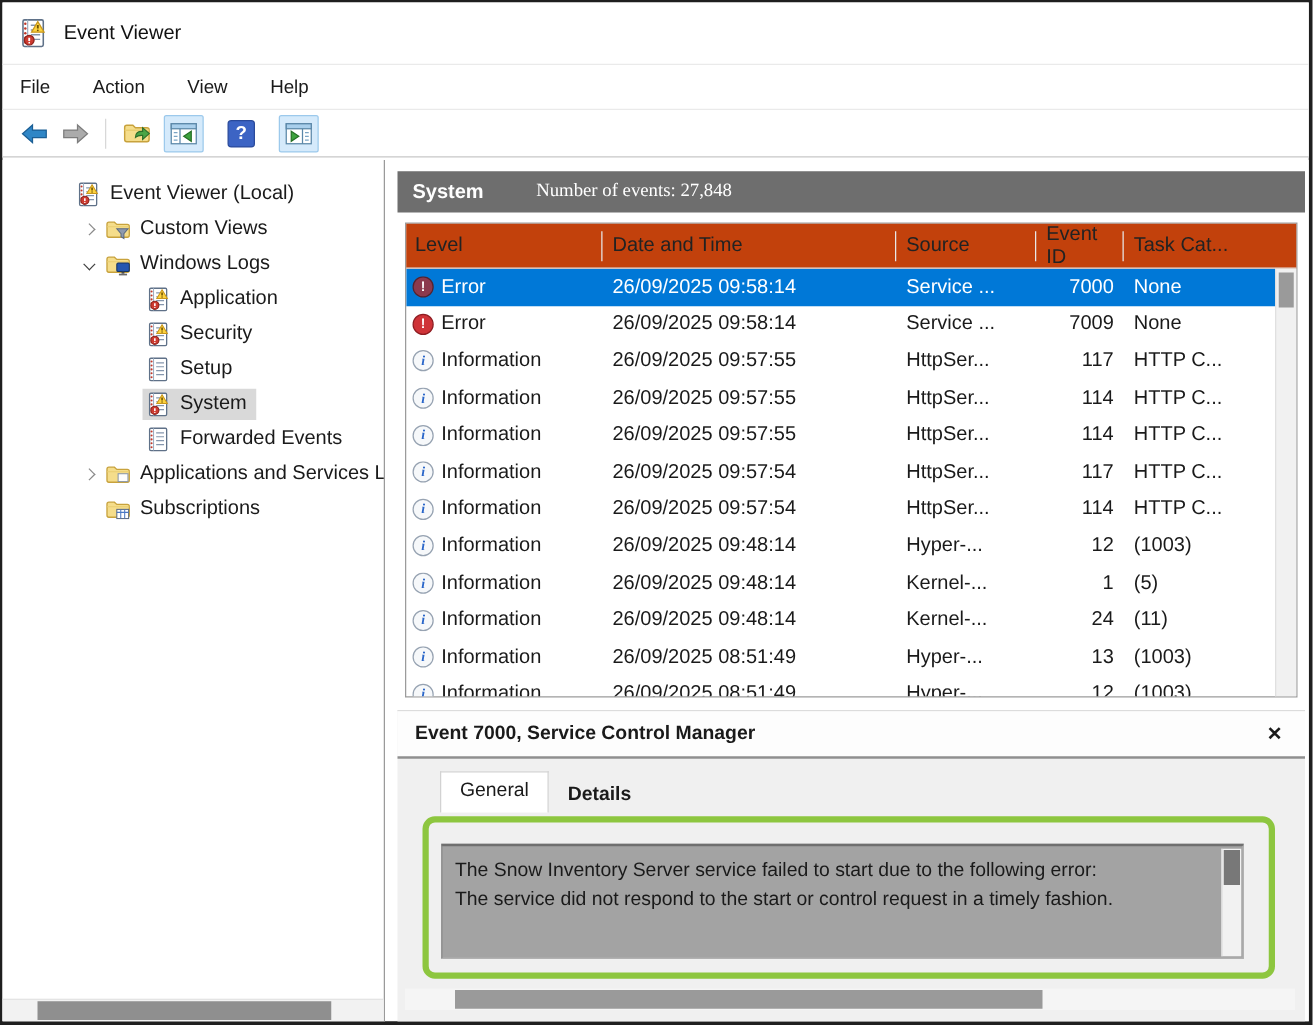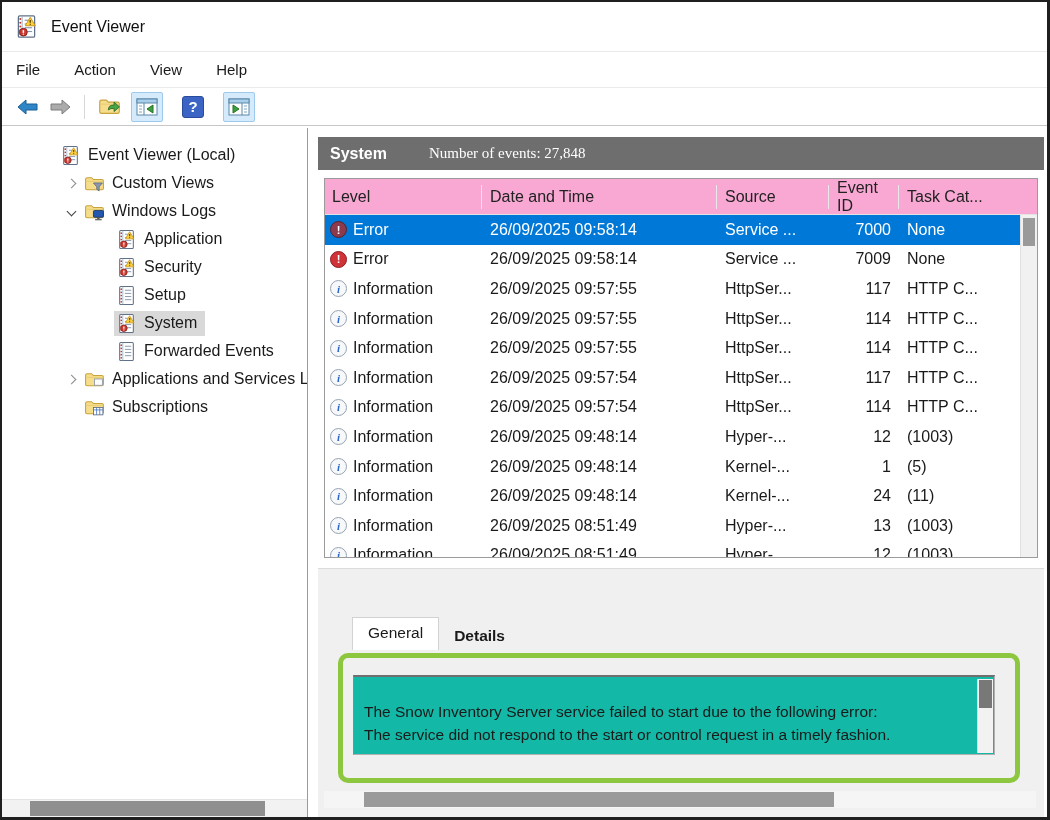--- a/index.html
+++ b/index.html
@@ -76,21 +76,21 @@
 
   
   .table-wrap {
     position: absolute; top: 50px; left: 6px; right: 9px; height: 380px;
     border: 1px solid #9b9b9b; background: #fff;
   }
   .thead {
     position: absolute; top: 0; left: 0; right: 0; height: 36px;
     display: grid; grid-template-columns: 157px 235px 112px 70px 1fr;
     align-items: center; font-size: 16px; color: #222;
-    border-bottom: 1px solid #e3e3e3; background: #f9a8d4;
+    border-bottom: 1px solid #e3e3e3; background: #c2410c;
   }
   .thead .hcell { padding-left: 8px; border-right: 1px solid #e8e8e8; height: 24px; display: flex; align-items: center; }
   .thead .hcell:first-child { padding-left: 7px; }
   .thead .hcell:last-child { border-right: none; }
   .thead .hcell.num { justify-content: flex-end; padding-right: 8px; }
 
   .tbody { position: absolute; top: 36px; left: 0; right: 17px; bottom: 0; overflow: hidden; }
   .trow {
     display: grid; grid-template-columns: 157px 235px 112px 70px 1fr;
     height: 29.6px; align-items: center; font-size: 16px;
@@ -127,23 +127,23 @@
   .tabs { position: absolute; top: 48px; left: 22px; display: flex; align-items: flex-end; padding-left: 12px; }
   .tab { font-size: 15.5px; padding: 6px 15px 8px 15px; }
   .tab.active { background: #fff; border: 1px solid #d2d2d2; border-bottom: none; position: relative; z-index: 2; }
   .tab.inactive { padding-bottom: 5px; color: #1a1a1a; font-weight: bold; }
 
   .green-box {
     position: absolute; top: 84px; left: 20px; right: 24px; height: 130px;
     border: 5px solid #8dc63f; border-radius: 10px; background: #f0f0f0;
   }
   .msg-box {
-    position: absolute; top: 17px; left: 10px; right: 20px; height: 80px;
-    background: #14b8a6; border: 1px solid #b0b0b0; border-top: 2px solid #6f6f6f; border-left-color: #8a8a8a;
-    padding: 23px 26px 8px 10px; font-size: 15.5px; line-height: 1.5; color: #1a1a1a; overflow: hidden;
+    position: absolute; top: 17px; left: 10px; right: 20px; height: 92px;
+    background: #a3a3a3; border: 1px solid #b0b0b0; border-top: 2px solid #6f6f6f; border-left-color: #8a8a8a;
+    padding: 8px 26px 8px 10px; font-size: 15.5px; line-height: 1.5; color: #1a1a1a; overflow: hidden;
   }
   .msg-scroll {
     position: absolute; top: 2px; right: 1px; bottom: 1px; width: 16px;
     background: #f2f2f2; border-left: 1px solid #d9d9d9;
   }
   .msg-scroll .thumb { position: absolute; top: 1px; left: 1px; right: 1px; height: 28px; background: #787878; }
 
   .detail-hscroll { position: absolute; left: 6px; right: 8px; bottom: 9px; height: 17px; background: #f5f5f5; }
   .detail-hscroll .thumb { position: absolute; left: 40px; width: 470px; top: 1px; height: 15px; background: #9a9a9a; }
 </style>
@@ -511,20 +511,24 @@
           </div>
 
         </div>
 
         <div class="tv-scroll">
           <div class="thumb"></div>
         </div>
       </div>
 
       <div class="detail">
+        <div class="detail-header">
+          <span class="detail-title">Event 7000, Service Control Manager</span>
+          <span class="close-x">✕</span>
+        </div>
 
         <div class="tabs">
           <div class="tab active">General</div>
           <div class="tab inactive">Details</div>
         </div>
 
         <div class="green-box">
           <div class="msg-box">
             <div>The Snow Inventory Server service failed to start due to the following error:</div>
             <div>The service did not respond to the start or control request in a timely fashion.</div>

